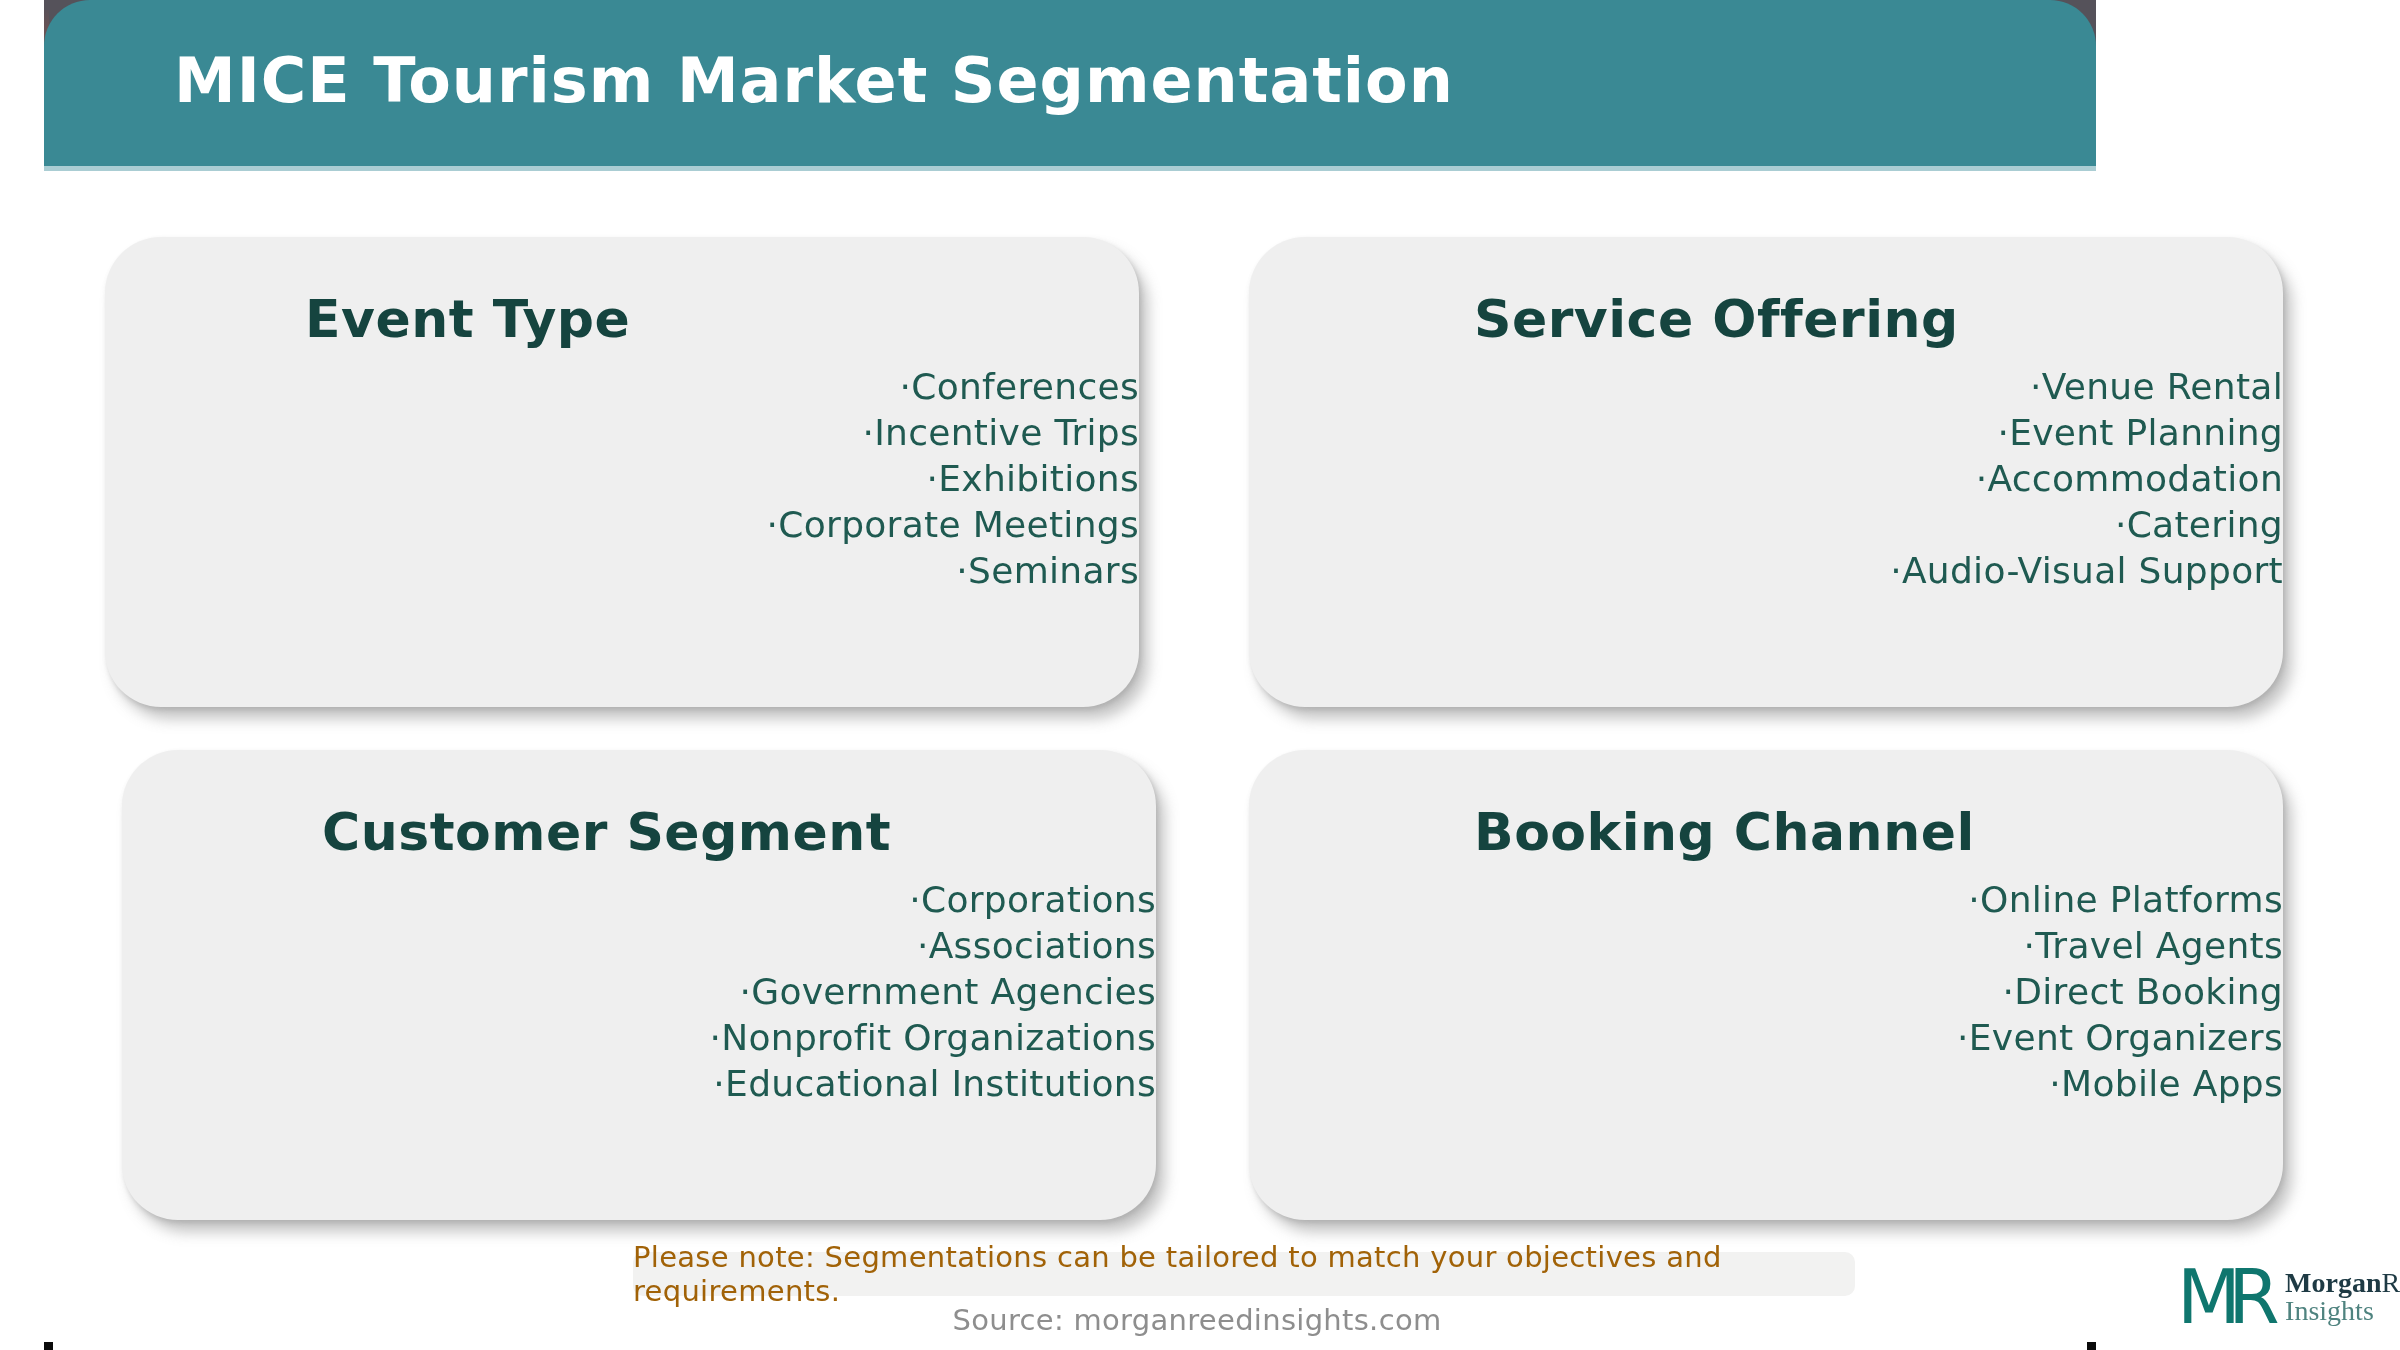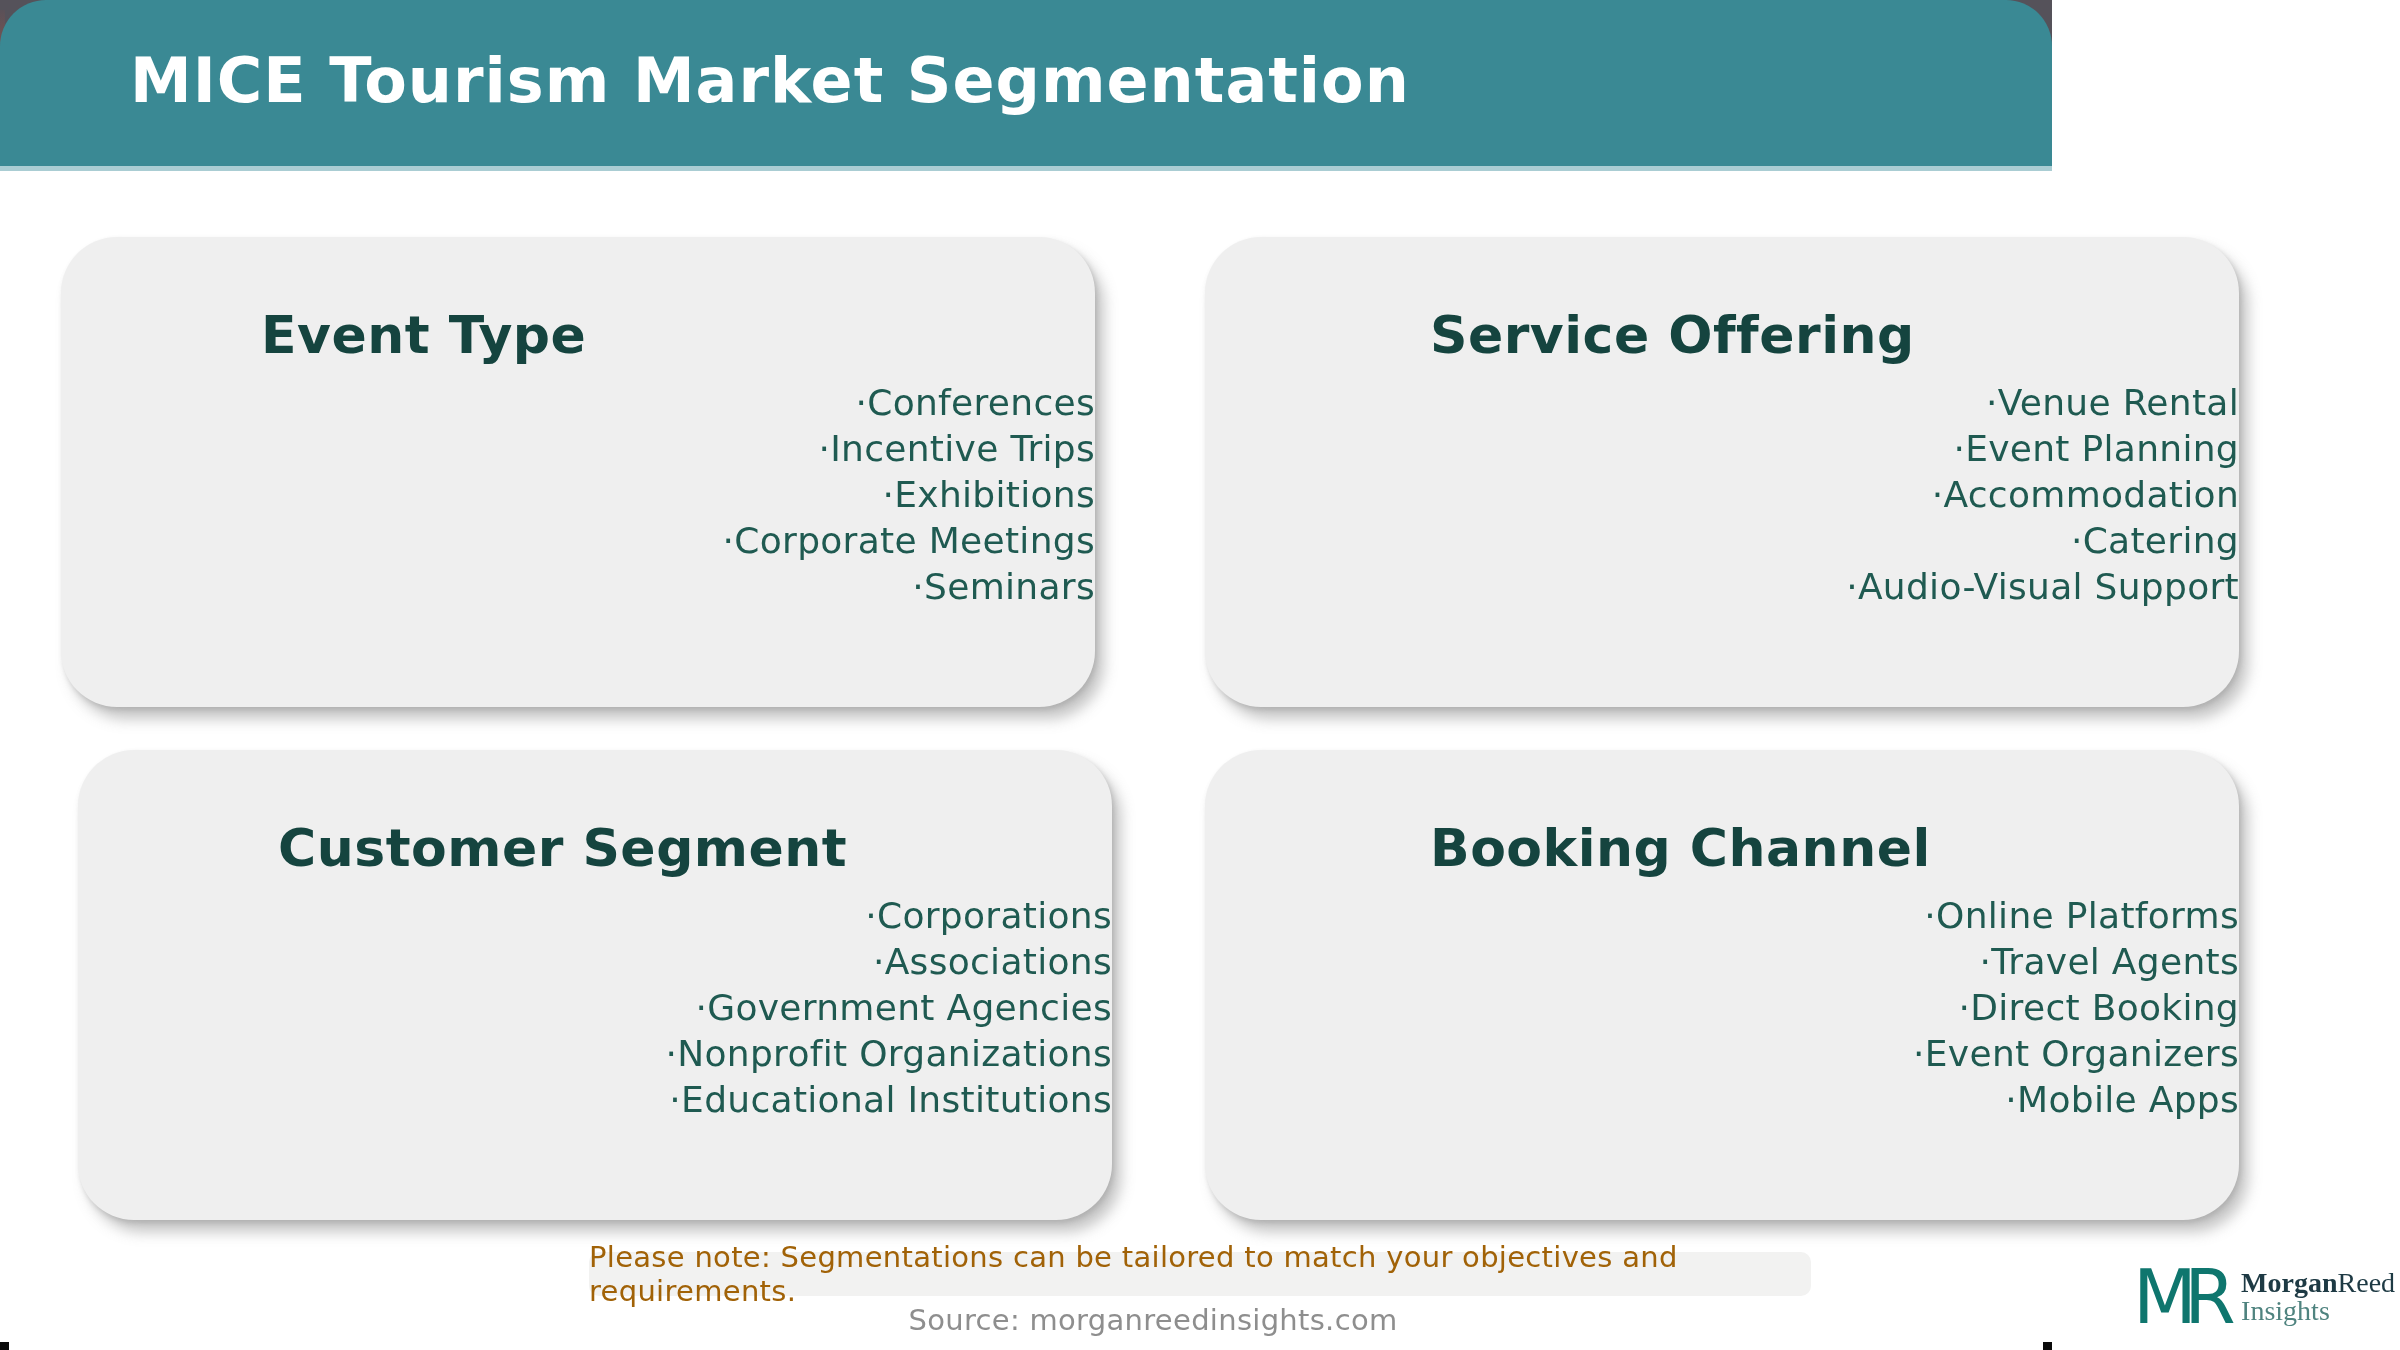--- a/index.html
+++ b/index.html
@@ -9,20 +9,21 @@
     height: 1350px;
     background: #ffffff;
     font-family: "DejaVu Sans", "Liberation Sans", sans-serif;
     overflow: hidden;
   }
   .page {
     position: relative;
     width: 2052px;
     height: 1350px;
     background: #ffffff;
+    margin-left: 44px;
   }
   
   .corner-backer {
     position: absolute;
     top: 0;
     width: 52px;
     height: 52px;
     background: #55525a;
     z-index: 0;
   }
@@ -60,21 +61,21 @@
     letter-spacing: 1px;
   }
   .card {
     position: absolute;
     width: 1034px;
     height: 470px;
     background: #efefef;
     border-radius: 56px;
     box-shadow: 9px 12px 14px rgba(105,105,105,0.38), 2px 3px 5px rgba(130,130,130,0.28);
     box-sizing: border-box;
-    padding-top: 72px;
+    padding-top: 56px;
     z-index: 1;
   }
   .card.pos-tl { left: 61px;  top: 237px; padding-left: 200px; }
   .card.pos-tr { left: 1205px; top: 237px; padding-left: 225px; }
   .card.pos-bl { left: 78px;  top: 750px; padding-left: 200px; }
   .card.pos-br { left: 1205px; top: 750px; padding-left: 225px; }
   .card h2 {
     margin: 0;
     font-size: 52px;
     line-height: 1.0;

